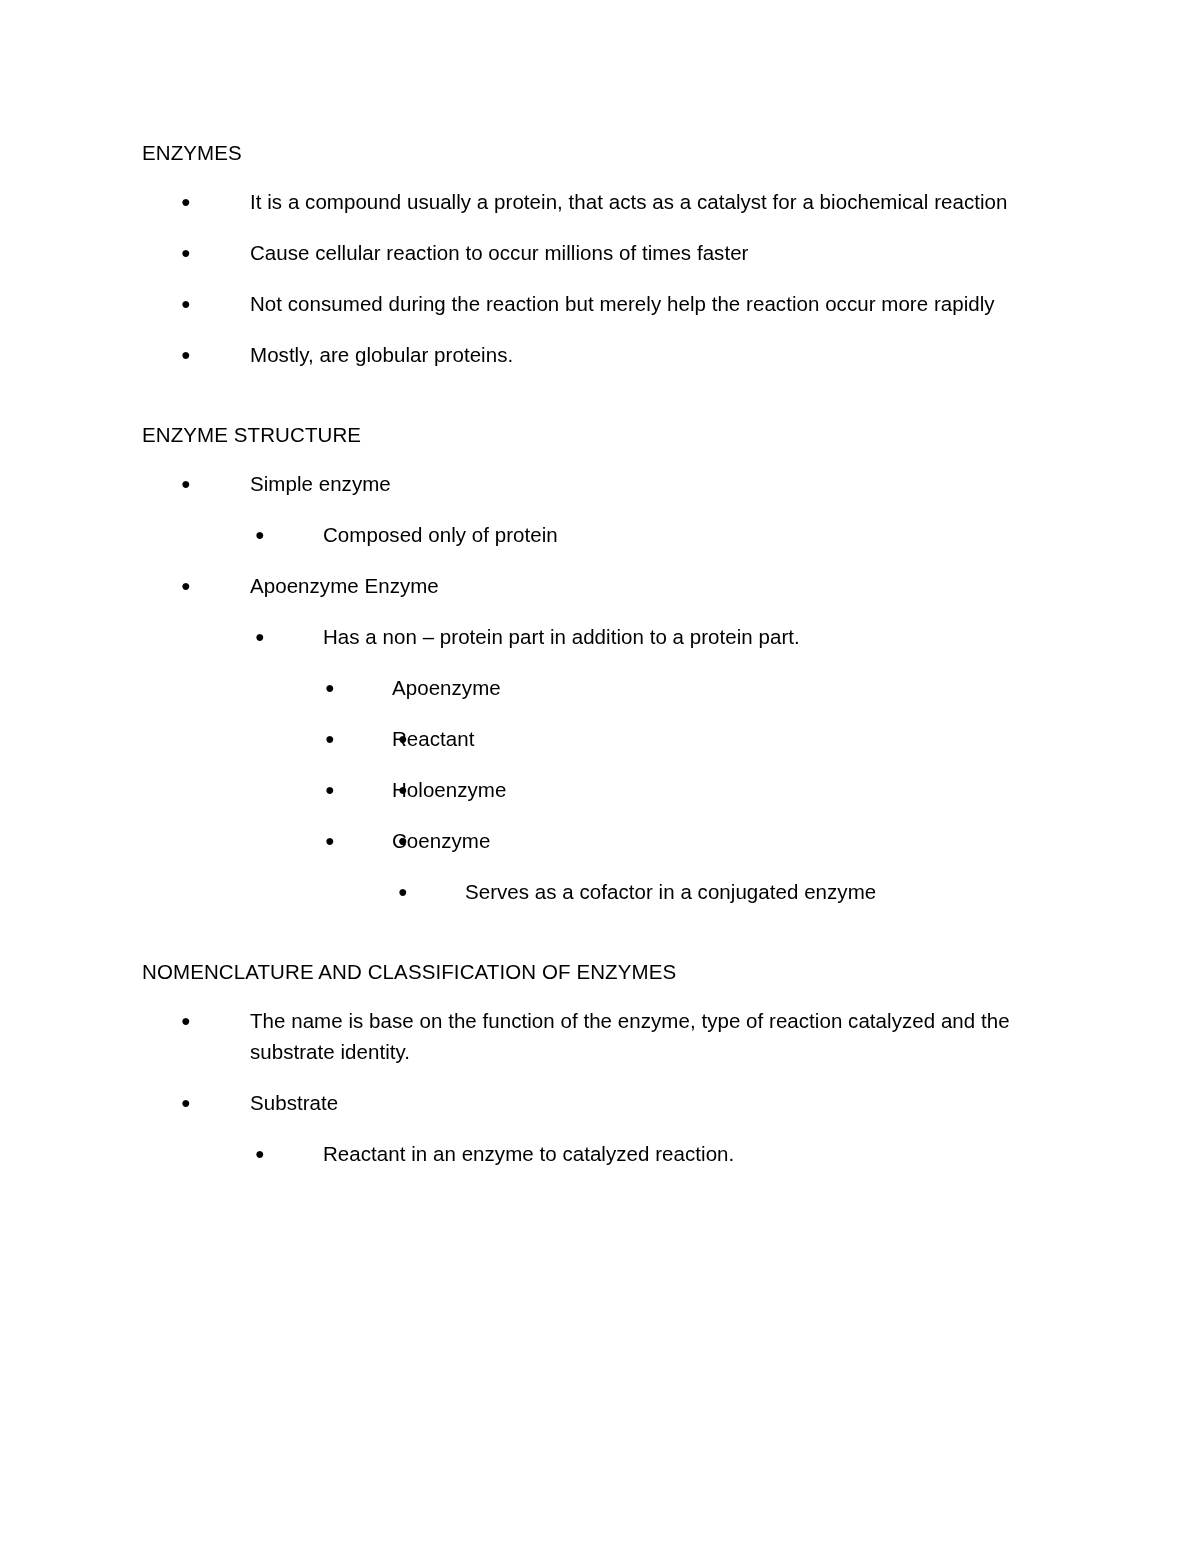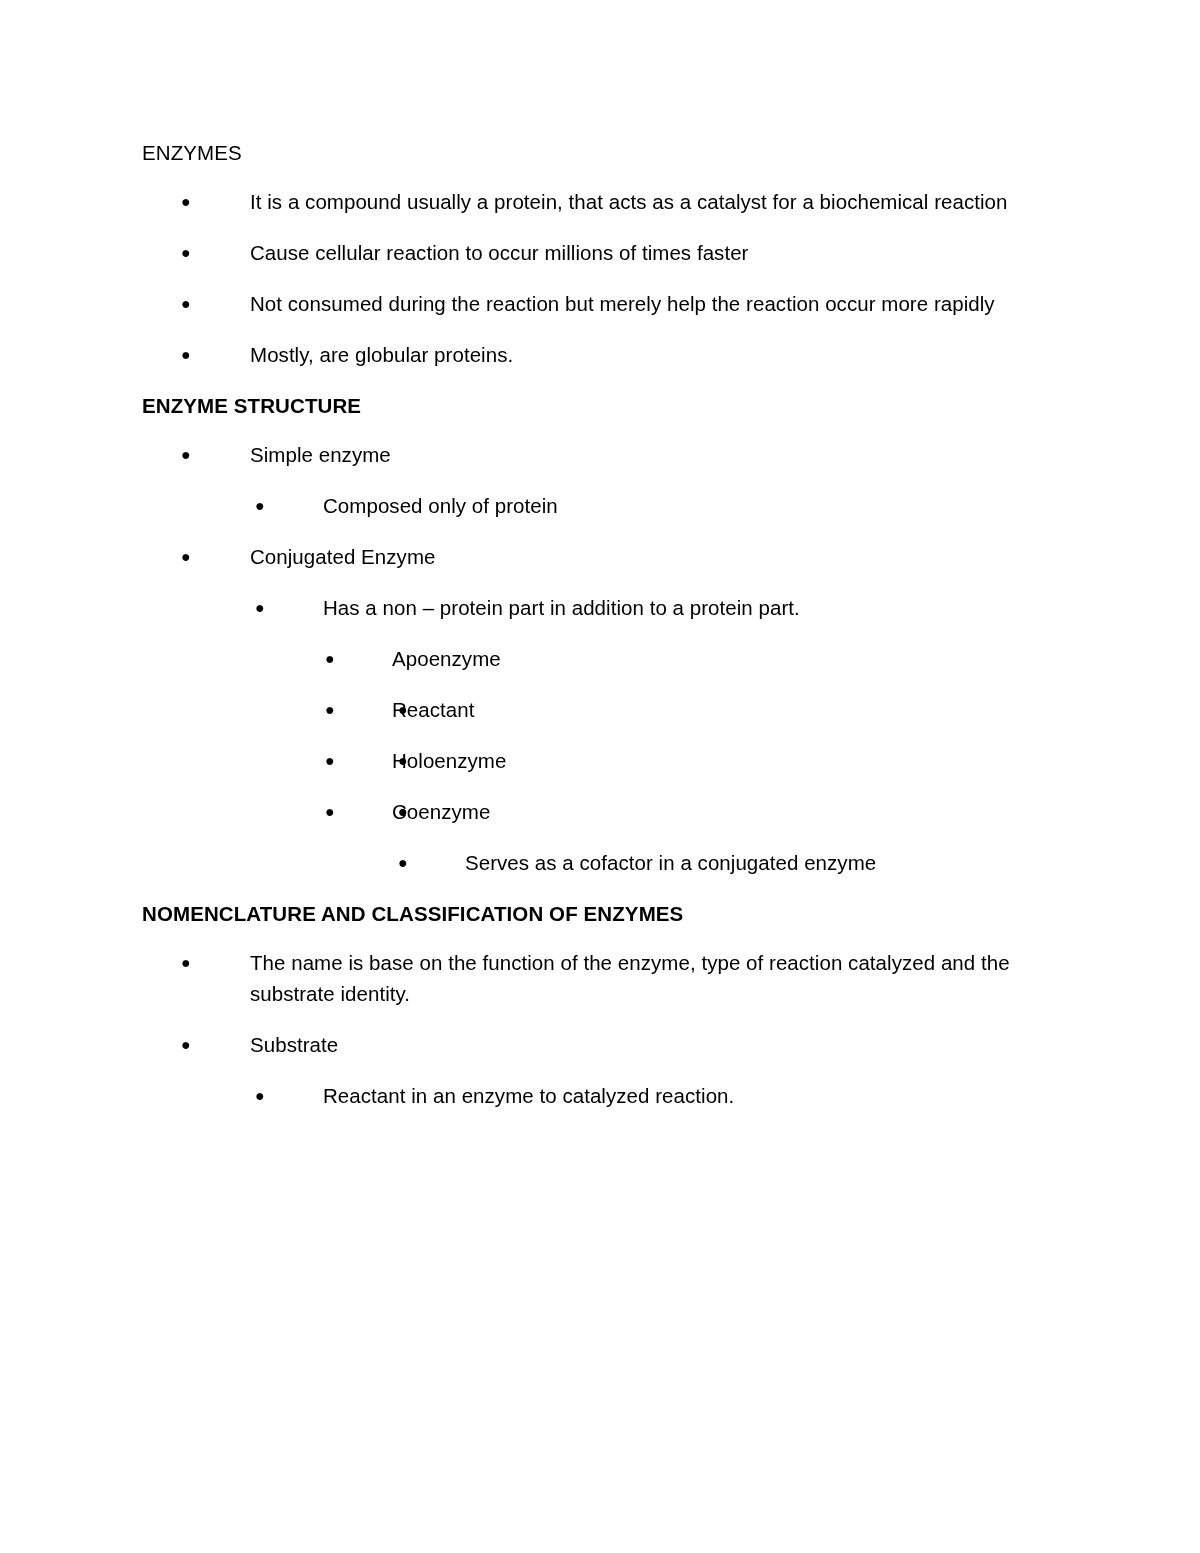--- a/index.html
+++ b/index.html
@@ -29,22 +29,21 @@
 
   
   .heading {
     font-size: 20.5px;
     line-height: 31px;
     letter-spacing: 0.1px;
     margin: 0 0 18px 0;
     white-space: nowrap;
   }
   .heading.gap-above {
-    margin-top: 20px;
-    font-weight: bold;
+    margin-top: 49px;
   }
 
   
   .item {
     position: relative;
     font-size: 20.5px;
     line-height: 31px;
     letter-spacing: 0.05px;
     margin: 0 0 20px 0;
     box-sizing: border-box;
@@ -102,21 +101,21 @@
       <div class="item lvl1">
         <span class="bullet">●</span>
         <span class="txt">Simple enzyme</span>
       </div>
       <div class="item lvl2">
         <span class="bullet">●</span>
         <span class="txt">Composed only of protein</span>
       </div>
       <div class="item lvl1">
         <span class="bullet">●</span>
-        <span class="txt">Conjugated Enzyme</span>
+        <span class="txt">Apoenzyme Enzyme</span>
       </div>
       <div class="item lvl2">
         <span class="bullet">●</span>
         <span class="txt">Has a non – protein part in addition to a protein part.</span>
       </div>
       <div class="item lvl3">
         <span class="bullet">●</span>
         <span class="txt">Apoenzyme</span>
       </div>
       <div class="item lvl4">

